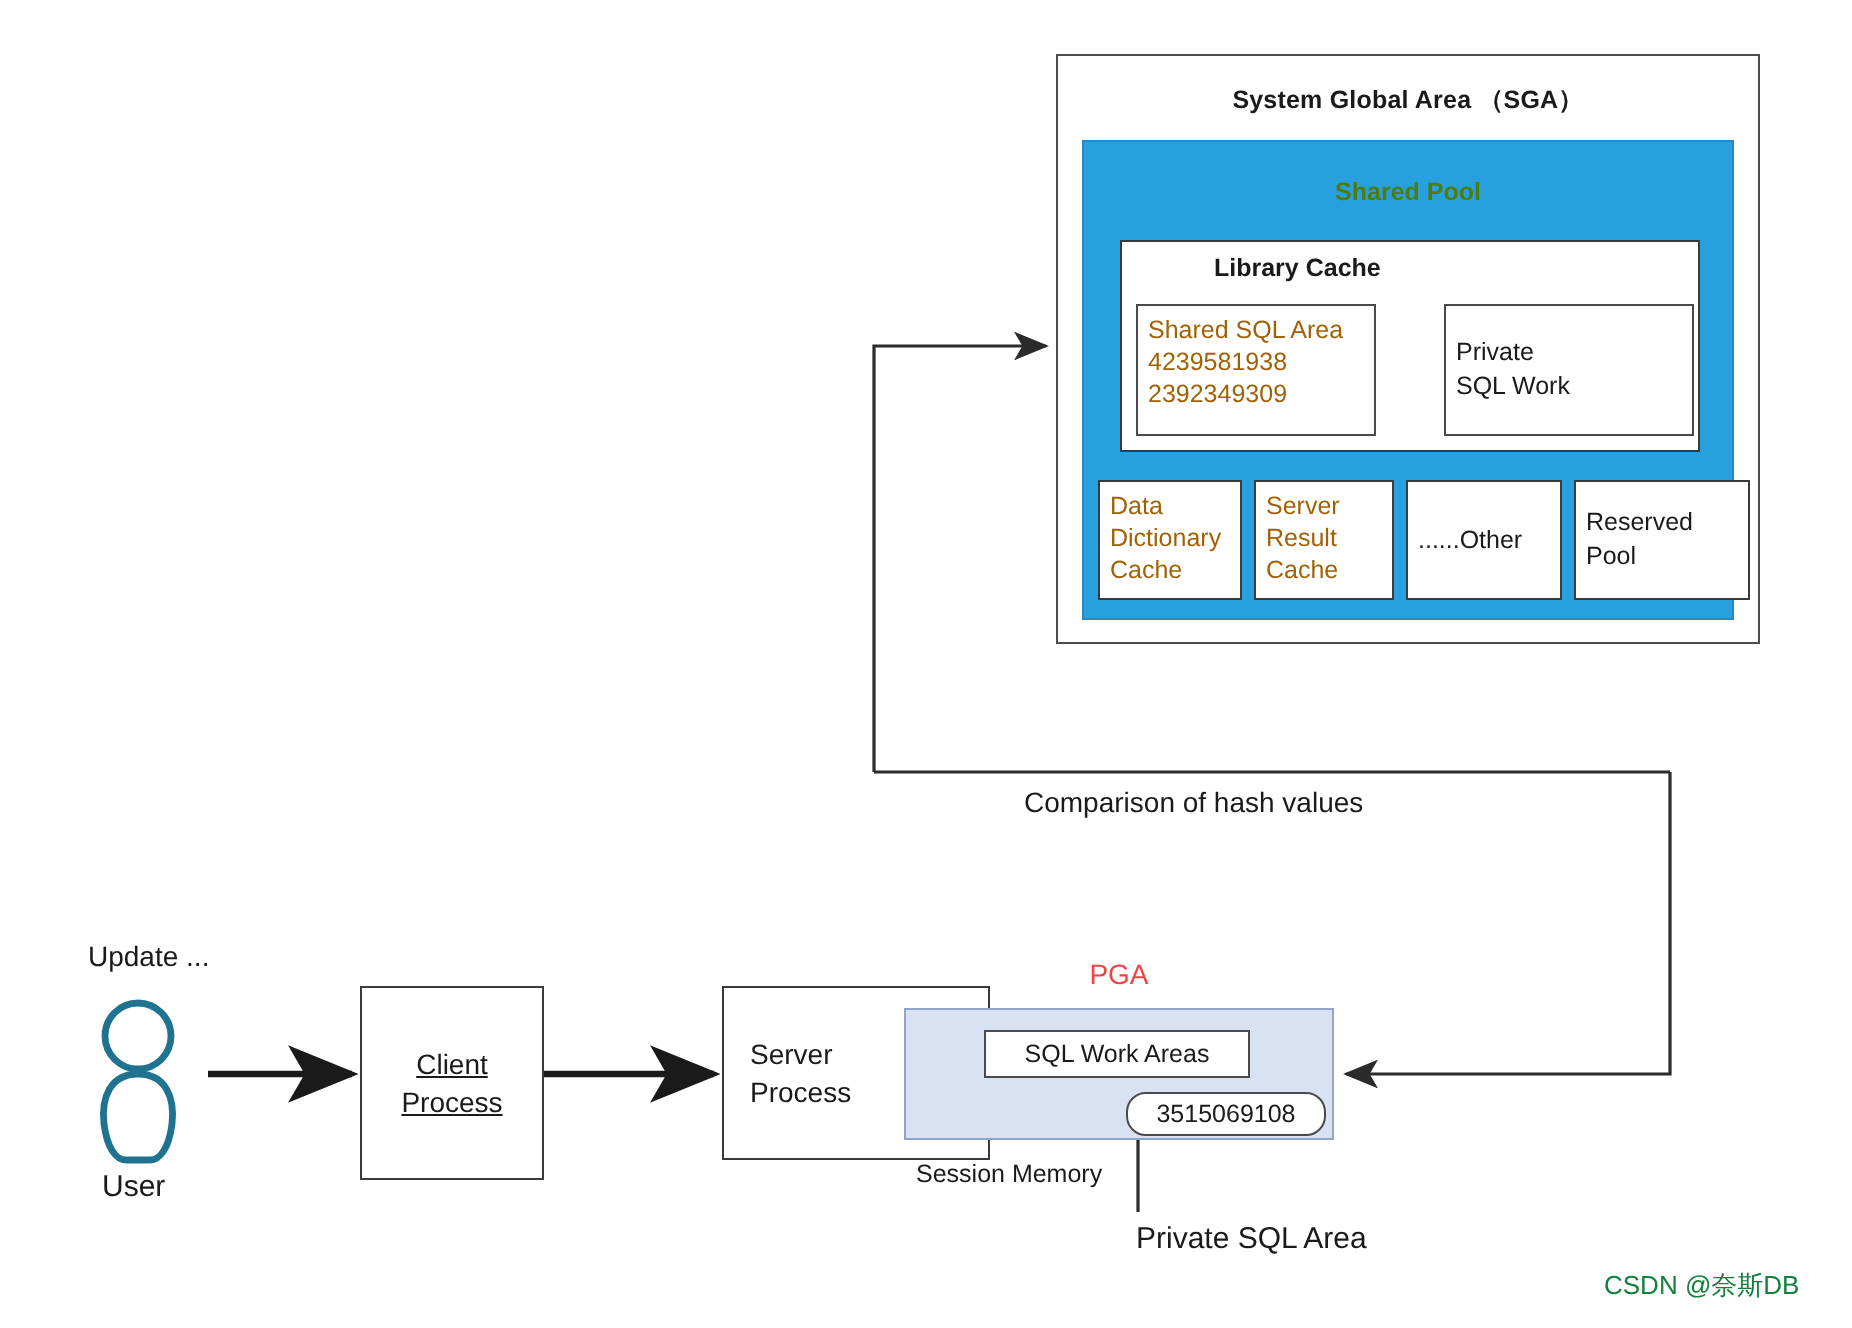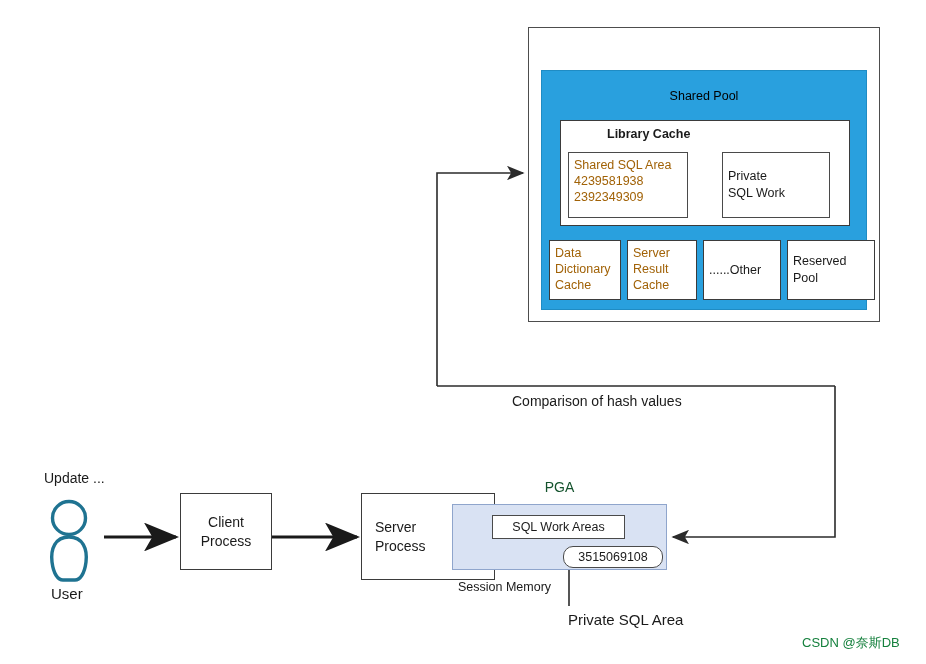--- a/index.html
+++ b/index.html
@@ -55,42 +55,42 @@
     width: 326px; height: 240px;
     background: #29A0DE;
     border: 1px solid #1f8cc4;
     box-sizing: border-box;
   }
   #shared-pool-title {
     left: 541px; top: 89px;
     width: 326px;
     text-align: center;
     font-size: 12.5px;
-    font-weight: normal;
-    color: #000000;
+    font-weight: bold;
+    color: #4d7c0f;
   }
 
   
   #library-cache-box {
     left: 560px; top: 120px;
     width: 290px; height: 106px;
   }
   #library-cache-title {
     left: 572px; top: 127px;
     font-size: 12.5px;
     font-weight: bold;
     padding-left: 35px;
   }
   #shared-sql-area-box {
     left: 568px; top: 152px;
     width: 120px; height: 66px;
   }
   #private-sql-area-box {
     left: 722px; top: 152px;
-    width: 108px; height: 66px;
+    width: 125px; height: 66px;
   }
   .cellwrap {
     box-sizing: border-box;
     padding: 4px 5px 0 5px;
     font-size: 12.5px;
     line-height: 16px;
     color: #a16207;
   }
   .cellwrap-mid {
     box-sizing: border-box;
@@ -112,21 +112,21 @@
     border: 1.5px solid #3b3b3b;
   }
   #pool-cell-0 { left: 549px; width: 72px; }
   #pool-cell-1 { left: 627px; width: 70px; }
   #pool-cell-2 { left: 703px; width: 78px; }
   #pool-cell-3 { left: 787px; width: 88px; }
 
   
   #client-process-box {
     left: 180px; top: 493px;
-    width: 92px; height: 77px;
+    width: 92px; height: 97px; text-decoration: underline;
   }
   #server-process-box {
     left: 361px; top: 493px;
     width: 134px; height: 87px;
   }
   .proc-label {
     box-sizing: border-box;
     height: 100%;
     display: flex;
     flex-direction: column;
@@ -146,21 +146,21 @@
     width: 215px; height: 66px;
     background: #D9E2F3;
     border: 1.3px solid #8FA5CC;
     box-sizing: border-box;
   }
   #pga-title {
     left: 452px; top: 479px;
     width: 215px;
     text-align: center;
     font-size: 14px;
-    color: #14532d;
+    color: #ef4444;
   }
   #sql-work-areas-box {
     left: 492px; top: 515px;
     width: 133px; height: 24px;
     display: flex; align-items: center; justify-content: center;
     font-size: 12.5px;
   }
   #session-memory-label {
     left: 458px; top: 552px;
     font-size: 12.5px;
@@ -192,20 +192,21 @@
     width: 926px; height: 664px;
     pointer-events: none;
   }
 </style>
 </head>
 <body>
 
 <div id="canvas">
 
   <div class="abs" id="sga-box"></div>
+  <div class="abs" id="sga-title">System Global Area （SGA）</div>
 
   <div class="abs" id="shared-pool-box"></div>
   <div class="abs" id="shared-pool-title">Shared Pool</div>
 
   <div class="abs box" id="library-cache-box"></div>
   <div class="abs" id="library-cache-title">Library Cache</div>
 
   <div class="abs box-thin" id="shared-sql-area-box">
     <div class="cellwrap">
       <div>Shared SQL Area</div>

